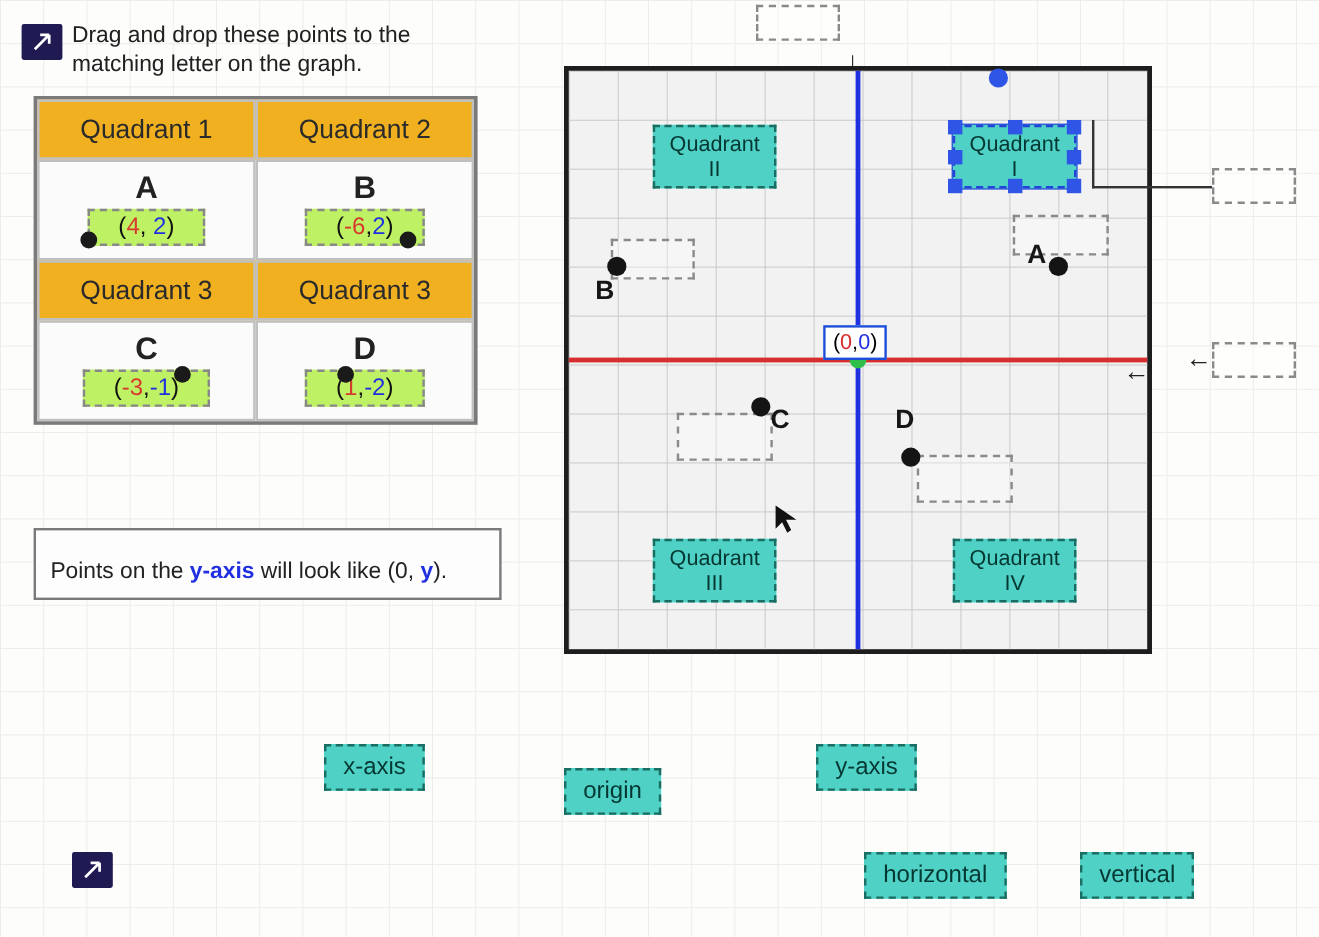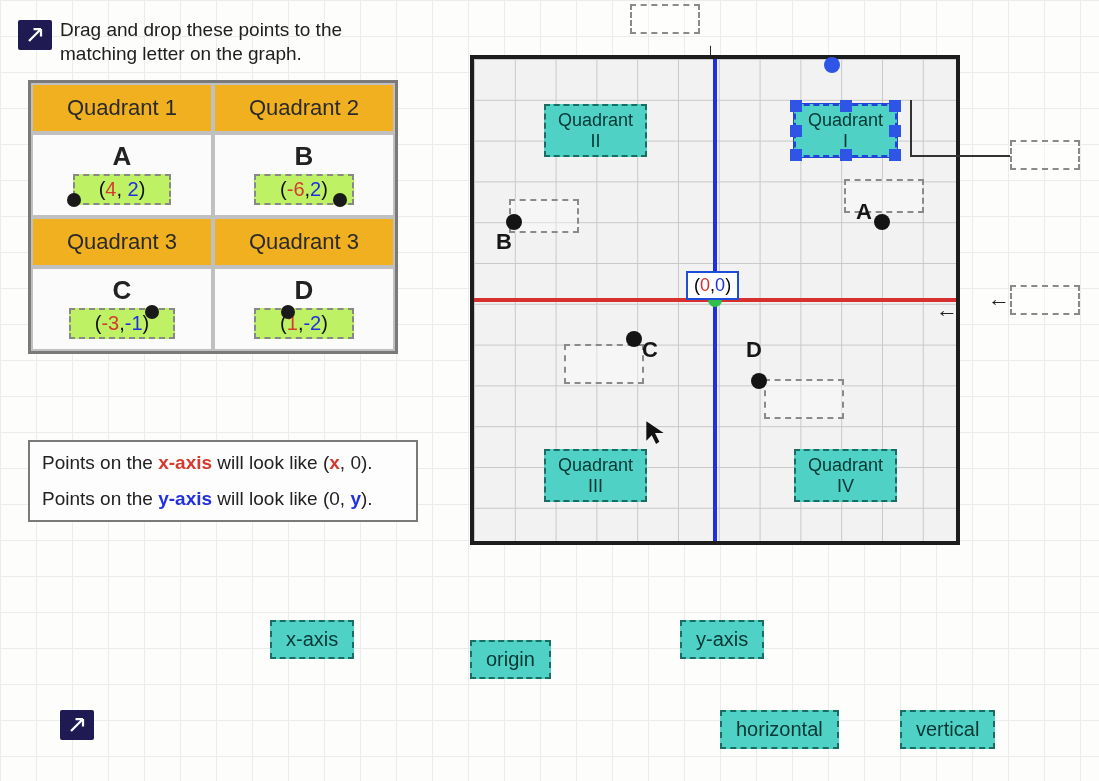--- a/index.html
+++ b/index.html
@@ -232,23 +232,20 @@
       </div>
       <div class="cell">
         <div class="letter">D</div>
         <div style="position:absolute;left:66px;top:36px;" class="dot"></div>
         <span class="dashed-chip">(<span class="red">1</span>,<span class="blue">-2</span>)</span>
       </div>
     </div>
   </div>
 
   <div class="notes">
-    <div>
-      <span>Points on the </span><span class="red">x-axis</span><span> will look like (</span><span class="red">x</span><span>, 0).</span>
-    </div>
     <div style="margin-top:14px;">
       <span>Points on the </span><span class="blue">y-axis</span><span> will look like (0, </span><span class="blue">y</span><span>).</span>
     </div>
   </div>
 
   <div class="outer-slot" style="left:630px; top:4px;"></div>
   <div class="tiny-arrow-down">↓</div>
 
   <div class="graph">
     <div class="graph-grid"></div>

